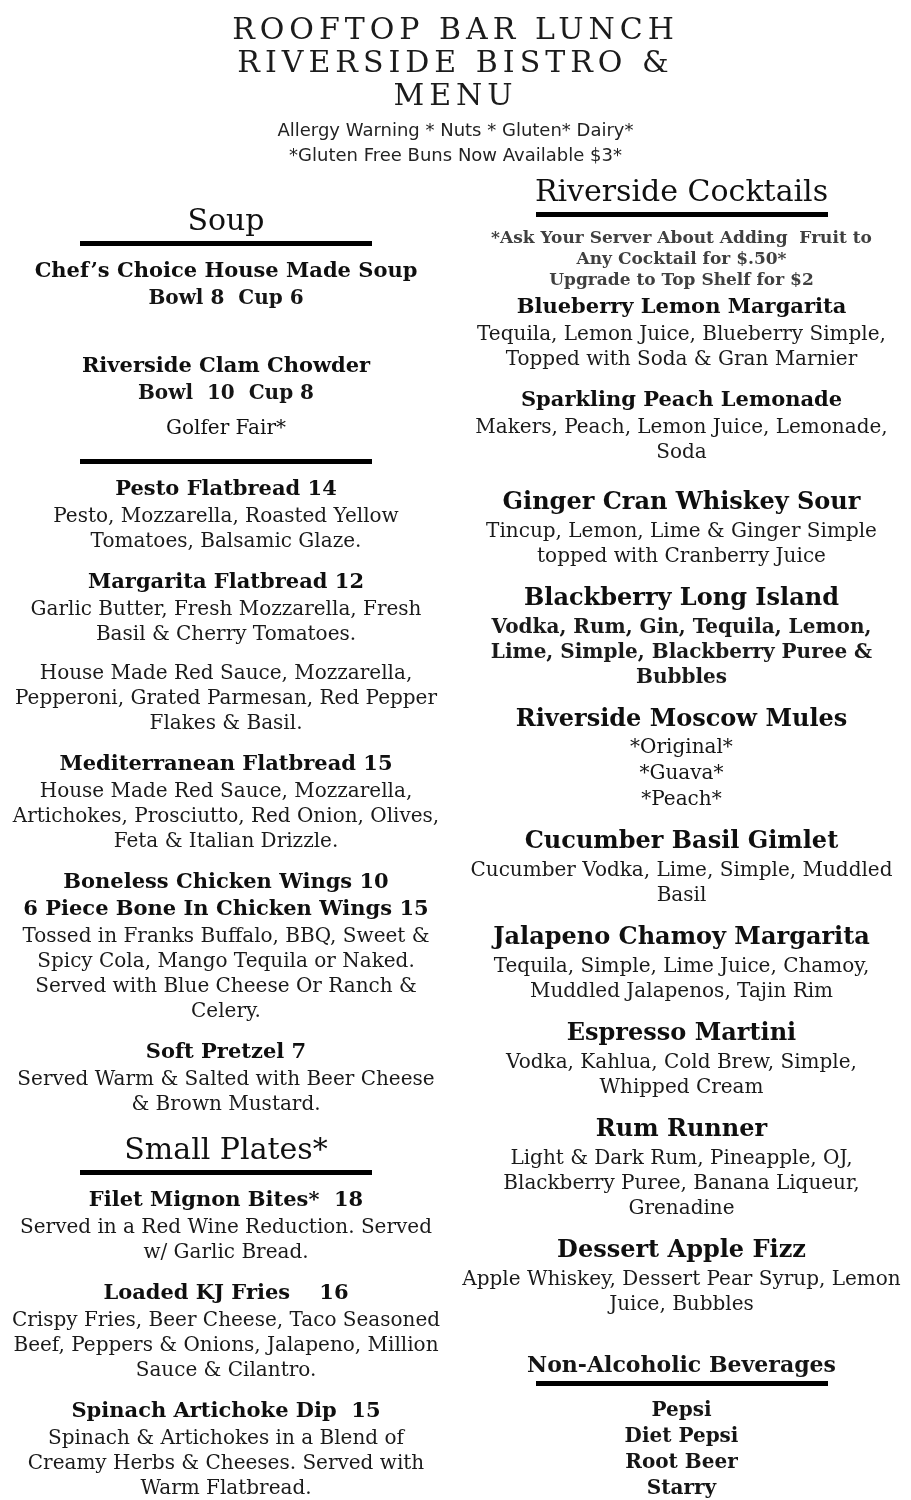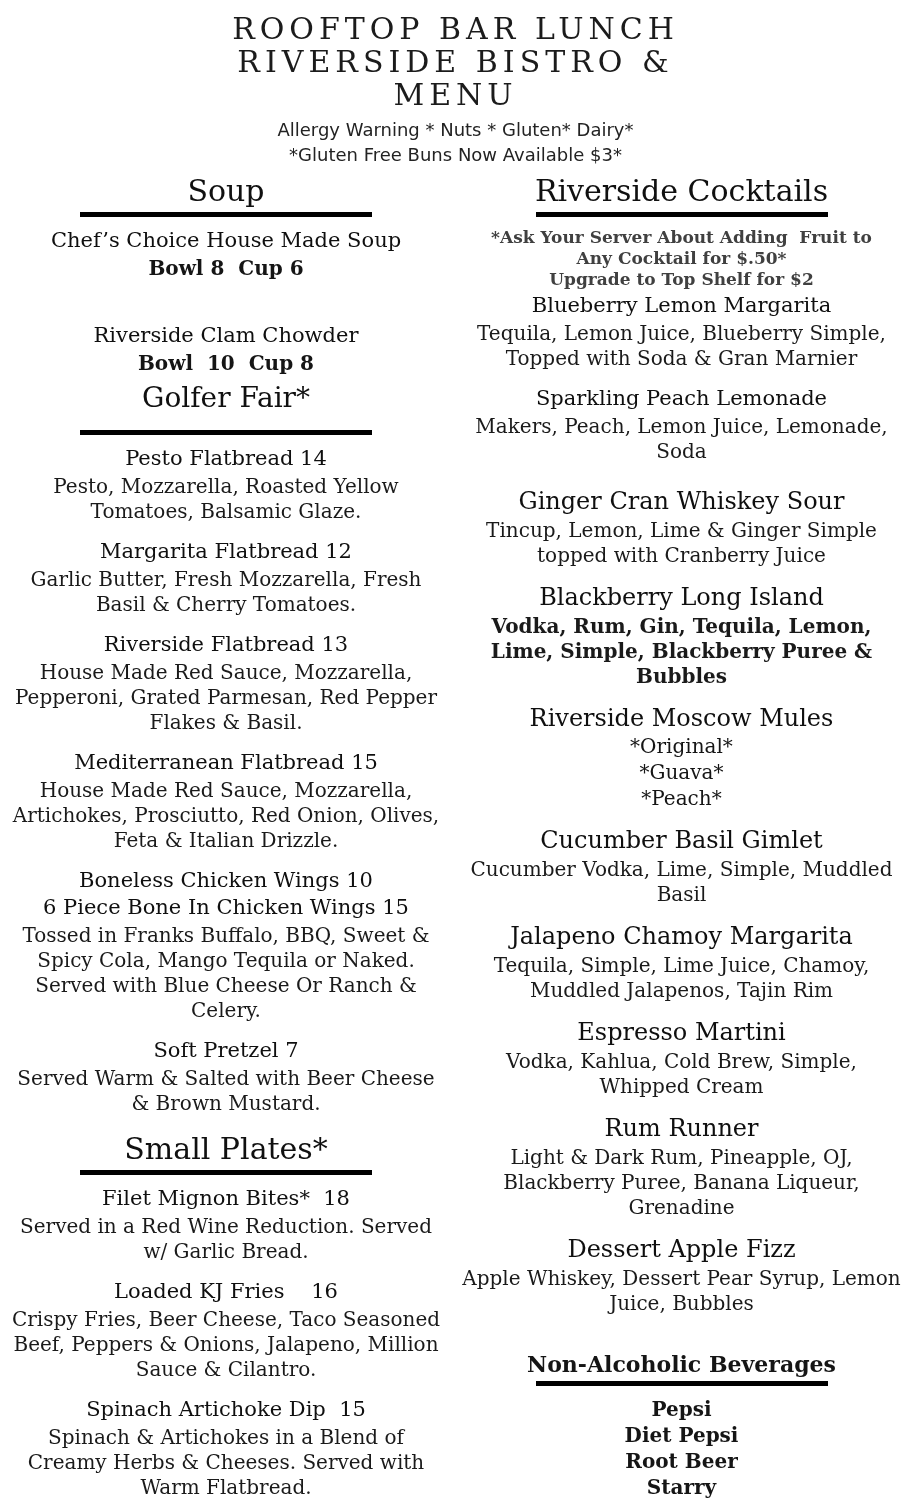--- a/index.html
+++ b/index.html
@@ -31,32 +31,32 @@
   }
   .allergy-first { margin-top: 6px; }
 
   
   .columns { display: flex; align-items: flex-end; margin-top: 6px; }
   .col { text-align: center; }
   .col-left  { width: 452px; padding: 0 6px; }
   .col-right { width: 459px; padding: 0 6px; }
 
   .section-header { font-size: 30px; line-height: 36px; color: #101010; font-weight: normal; }
-  .header-xl { font-size: 28px; line-height: 40px; }
+  .header-xl { font-size: 20px; line-height: 40px; }
   .rule {
     width: 292px; height: 5px; background: #000;
     margin: 3px auto 10px auto;
   }
   .rule-low { margin-top: 12px; }
 
   
   .item { margin-top: 14px; }
   .item-first { margin-top: 2px; }
   .item-name {
-    font-weight: normal; font-size: 21px; line-height: 27px;
+    font-weight: bold; font-size: 21px; line-height: 27px;
     white-space: pre-wrap; color: #0f0f0f;
   }
   .name-lg { font-size: 24px; line-height: 30px; }
   .item-sub { font-weight: bold; font-size: 20px; line-height: 29px; white-space: pre-wrap; }
   .item-desc { font-size: 20px; line-height: 25px; margin-top: 2px; color: #1a1a1a; }
   .desc-bold { font-weight: bold; }
   .variant-line { font-size: 20px; line-height: 26px; }
   .soup-gap { margin-top: 39px; }
   .sect-gap { margin-top: 15px; }
   .item-gap-lg { margin-top: 22px; }
@@ -108,21 +108,20 @@
         <div class="item-name">Pesto Flatbread 14</div>
         <div class="item-desc">Pesto, Mozzarella, Roasted Yellow Tomatoes, Balsamic Glaze.</div>
       </div>
 
       <div class="item">
         <div class="item-name">Margarita Flatbread 12</div>
         <div class="item-desc">Garlic Butter, Fresh Mozzarella, Fresh Basil &amp; Cherry Tomatoes.</div>
       </div>
 
       <div class="item">
-        <div class="item-name">Riverside Flatbread 13</div>
         <div class="item-desc">House Made Red Sauce, Mozzarella, Pepperoni, Grated Parmesan, Red Pepper Flakes &amp; Basil.</div>
       </div>
 
       <div class="item">
         <div class="item-name">Mediterranean Flatbread 15</div>
         <div class="item-desc">House Made Red Sauce, Mozzarella, Artichokes, Prosciutto, Red Onion, Olives, Feta &amp; Italian Drizzle.</div>
       </div>
 
       <div class="item">
         <div class="item-name">Boneless Chicken Wings 10</div>

